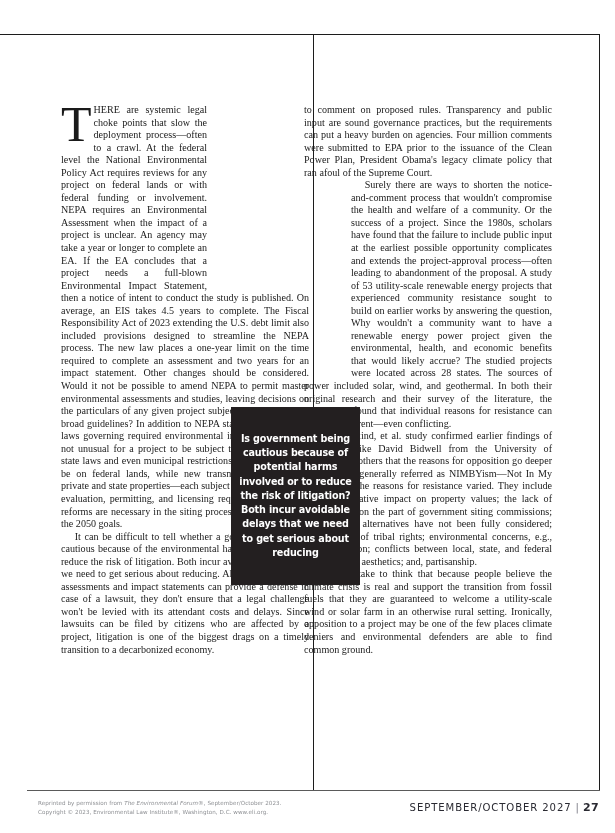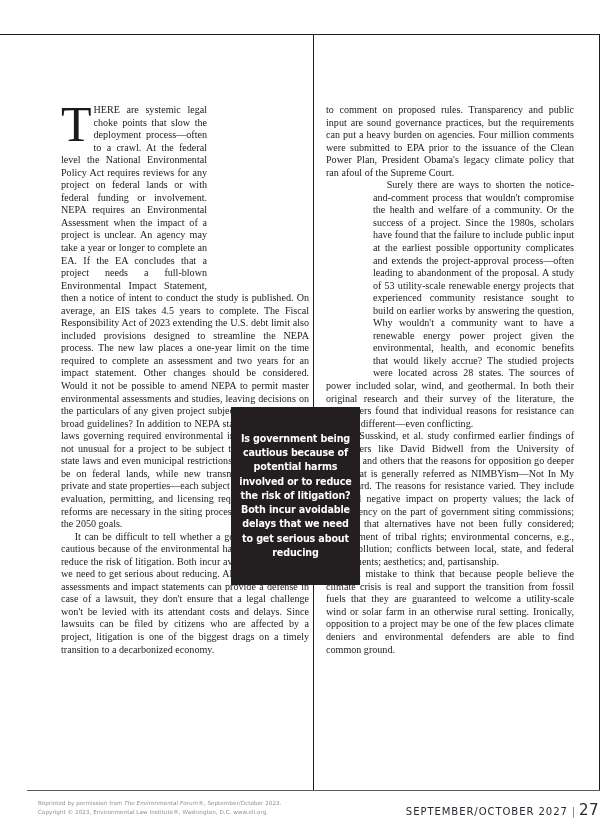--- a/index.html
+++ b/index.html
@@ -52,21 +52,21 @@
     top: 104px;
     width: 248px;
     font-size: 10.1px;
     line-height: 12.55px;
     text-align: justify;
     text-justify: inter-word;
     hyphens: manual;
     -webkit-hyphens: manual;
   }
   .col-left  { left: 61px; }
-  .col-right { left: 326px; }
+  .col-right { left: 304px; }
 
   .col p { margin: 0; text-indent: 1.35em; }
   .col p.noindent { text-indent: 0; }
 
   
   .dropcap {
     float: left;
     font-family: "Liberation Serif", "DejaVu Serif", serif;
     font-size: 50px;
     line-height: 0.79;
@@ -133,22 +133,22 @@
     letter-spacing: 0.9px;
     color: #2a2a32;
     white-space: nowrap;
   }
   .footer-folio .sep {
     color: #7b7b85;
     margin: 0 3px 0 4px;
     font-weight: normal;
   }
   .footer-folio .pagenum {
-    font-weight: normal;
-    font-size: 15px;
+    font-weight: bold;
+    font-size: 11px;
     letter-spacing: 0.4px;
   }
 </style>
 </head>
 <body>
 
 <div id="page">
 
   <div class="rule-top"></div>
   <div class="rule-right"></div>

